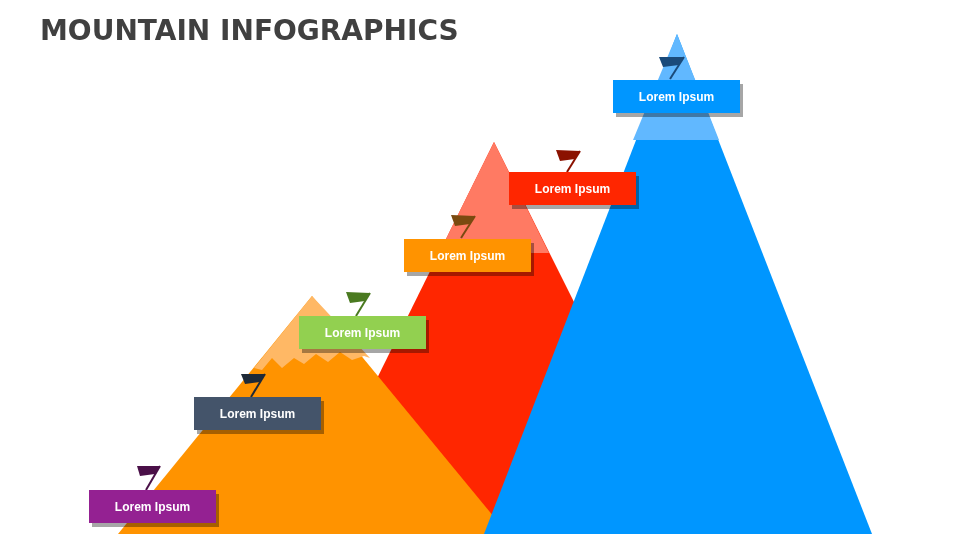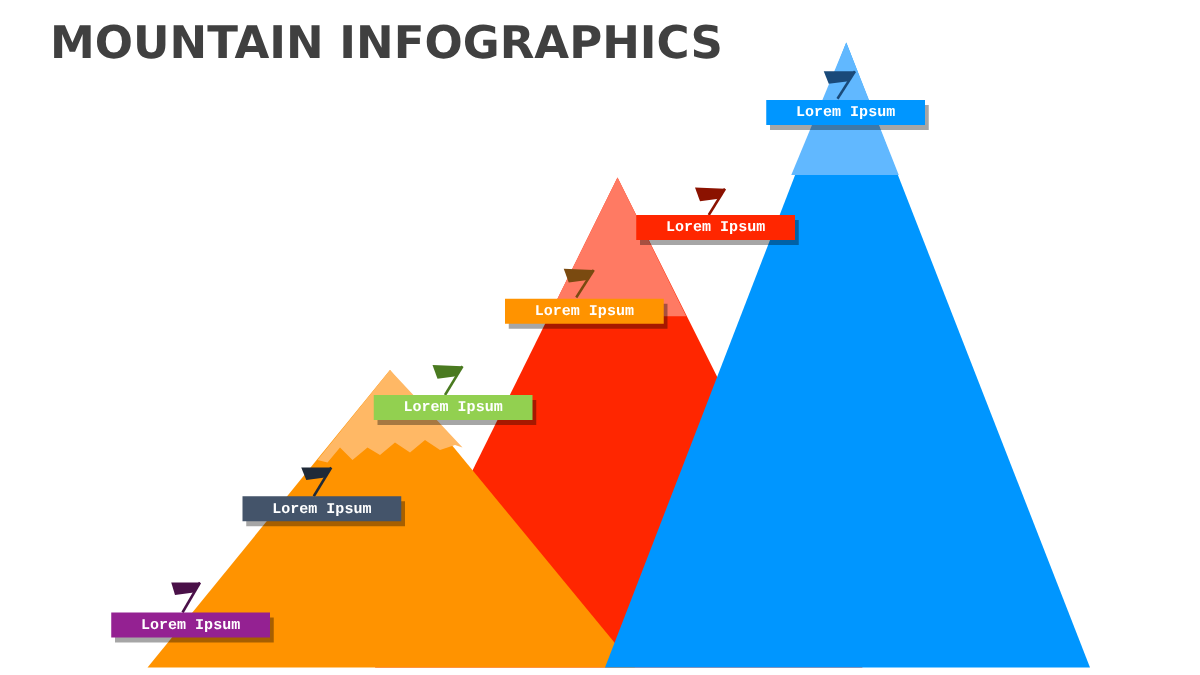--- a/index.html
+++ b/index.html
@@ -1,25 +1,25 @@
 <!DOCTYPE html>
 <html><head>
   <meta charset="utf-8">
   <style>
     html, body { margin: 0; padding: 0; background: #ffffff; }
     body { width: 960px; height: 540px; position: relative; overflow: hidden; font-family: "Liberation Sans", "DejaVu Sans", sans-serif; }
     .title {
       position: absolute; left: 40px; top: 14px;
       font-family: "DejaVu Sans", "Liberation Sans", sans-serif;
-      font-weight: bold; font-size: 36px; letter-spacing: 0px; color: #404040;
+      font-weight: bold; font-size: 28px; letter-spacing: 0px; color: #404040;
     }
     svg.scene { position: absolute; left: 0; top: 0; }
     .label {
-      position: absolute; height: 20px; color: #ffffff;
-      font-family: Liberation Mono, monospace;
+      position: absolute; height: 33px; color: #ffffff;
+      font-family: Liberation Sans, sans-serif;
       font-weight: bold; font-size: 12px;
       display: flex; align-items: center; justify-content: center;
       box-shadow: 3px 4px 0 rgba(0,0,0,0.35);
       cursor: pointer;
     }
   </style>
 </head>
 <body>
 
 <div class="title">MOUNTAIN INFOGRAPHICS</div>

